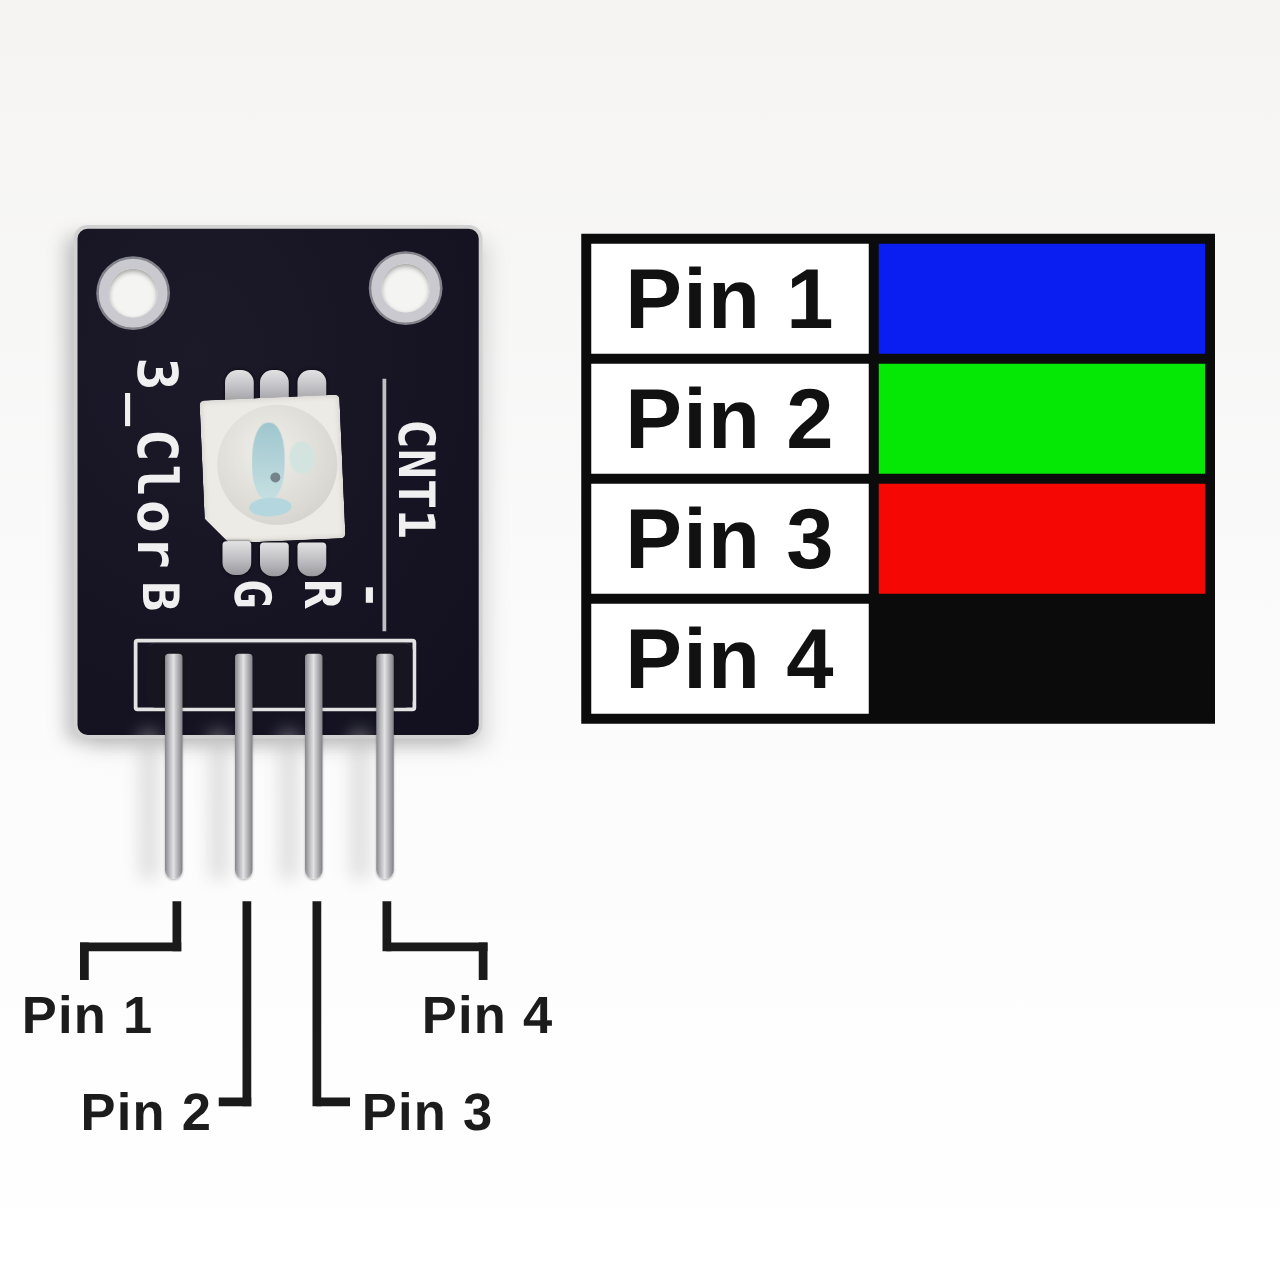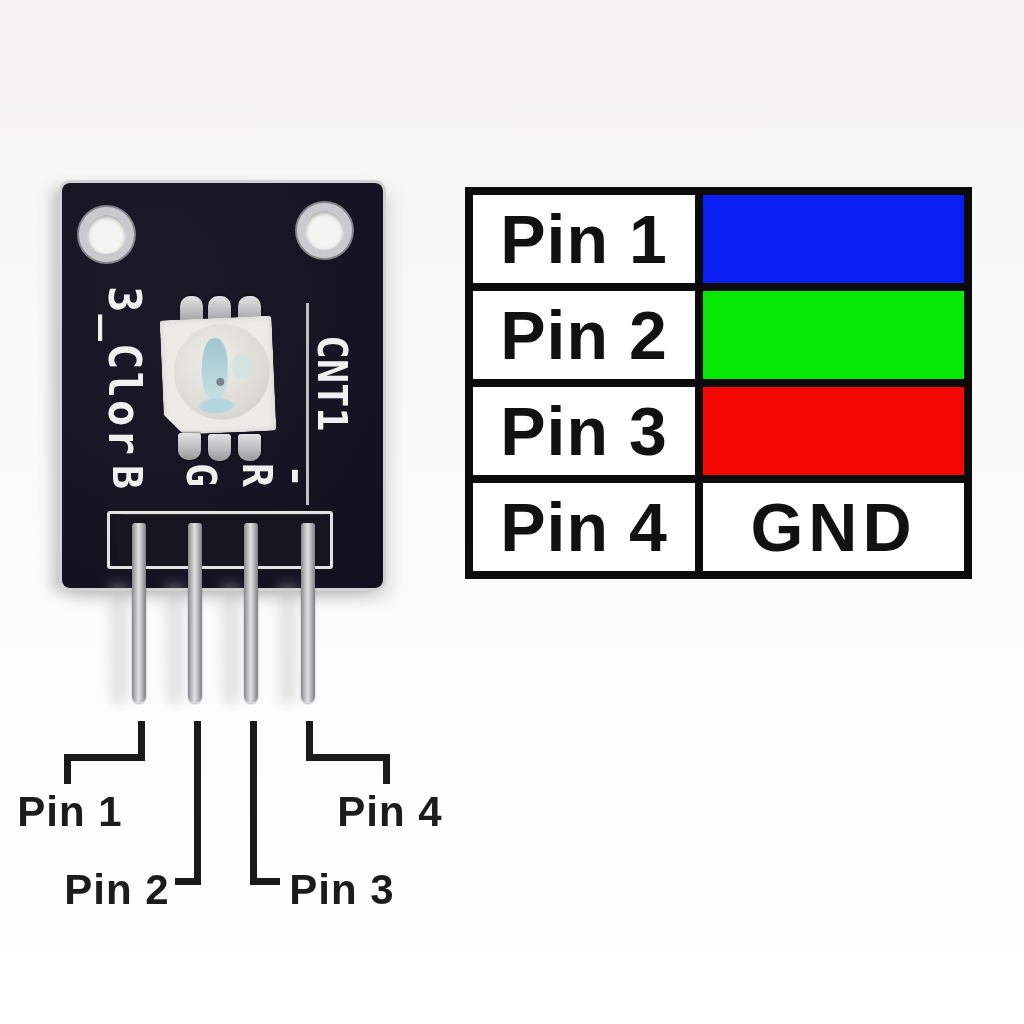--- a/index.html
+++ b/index.html
@@ -128,16 +128,15 @@
     <div class="tcell tcell-label">Pin 1</div>
     <div class="tcell tcell-value" style="background: rgb(10, 30, 242);"></div>
 
     <div class="tcell tcell-label">Pin 2</div>
     <div class="tcell tcell-value" style="background: rgb(5, 232, 5);"></div>
 
     <div class="tcell tcell-label">Pin 3</div>
     <div class="tcell tcell-value" style="background: rgb(245, 8, 3);"></div>
 
     <div class="tcell tcell-label">Pin 4</div>
-    <div class="tcell tcell-value" style="background: rgb(255, 255, 255);">GND</div>
   </div>
 
 </div>
 
 </body></html>

